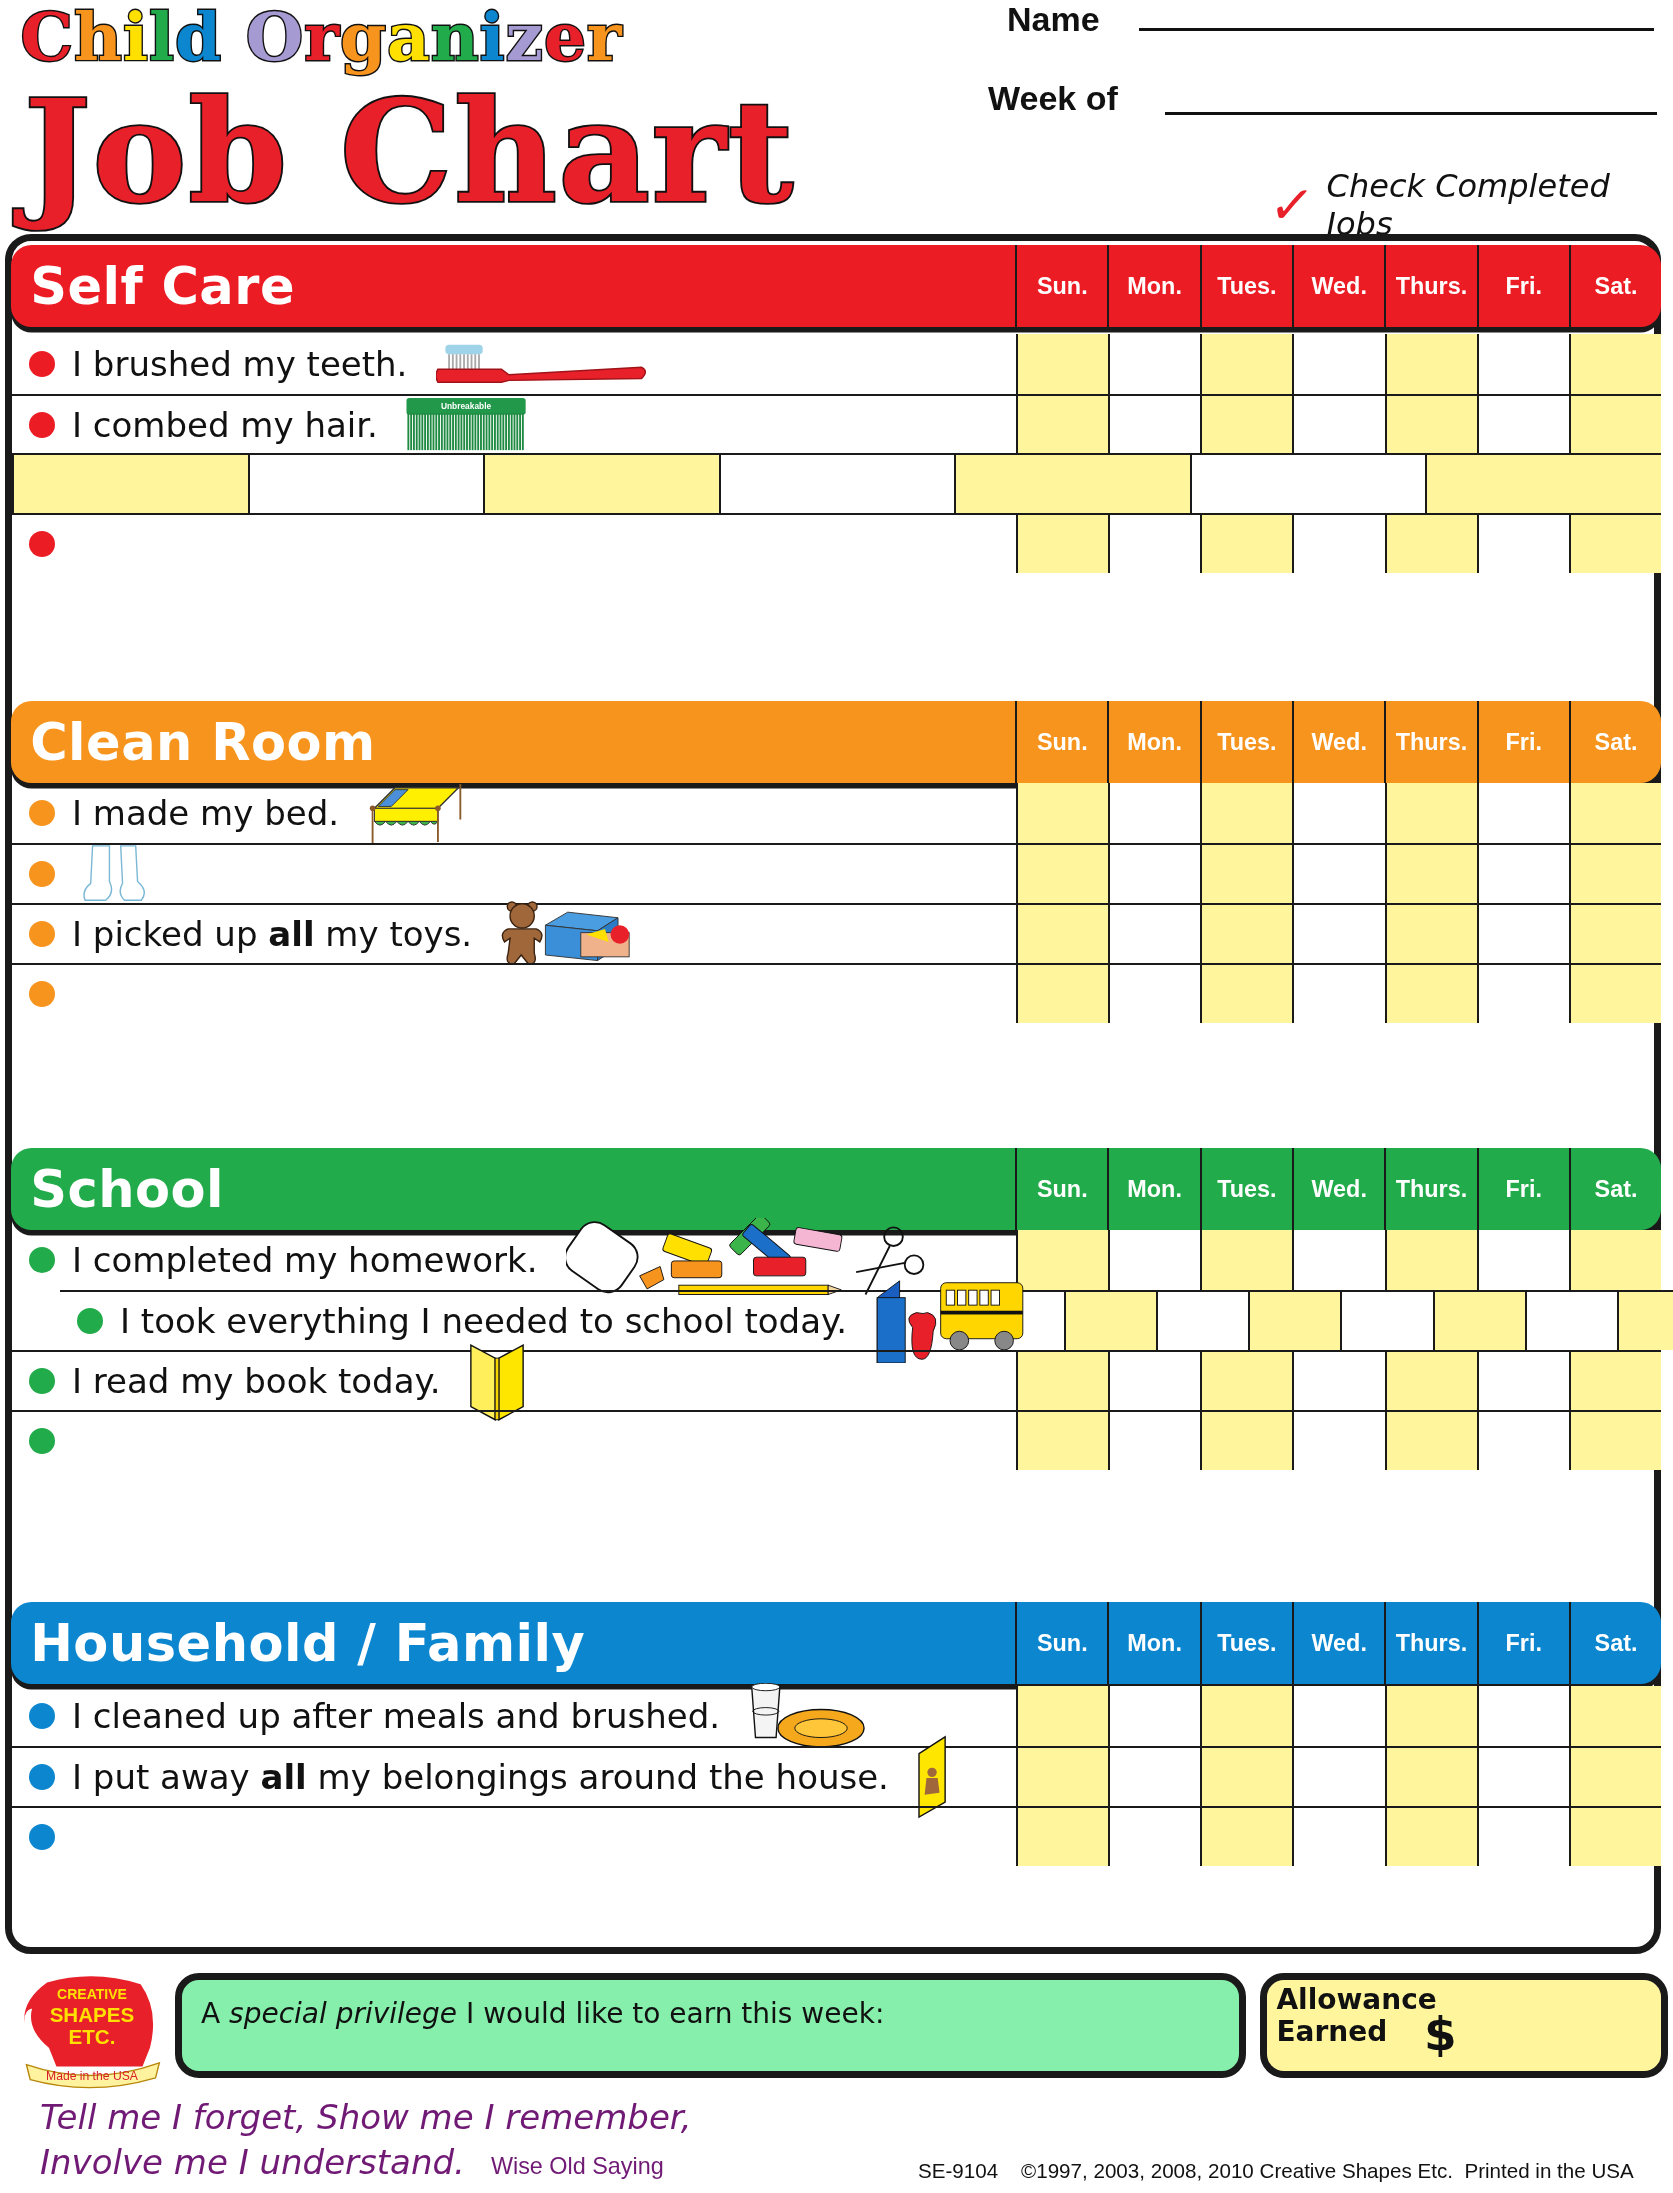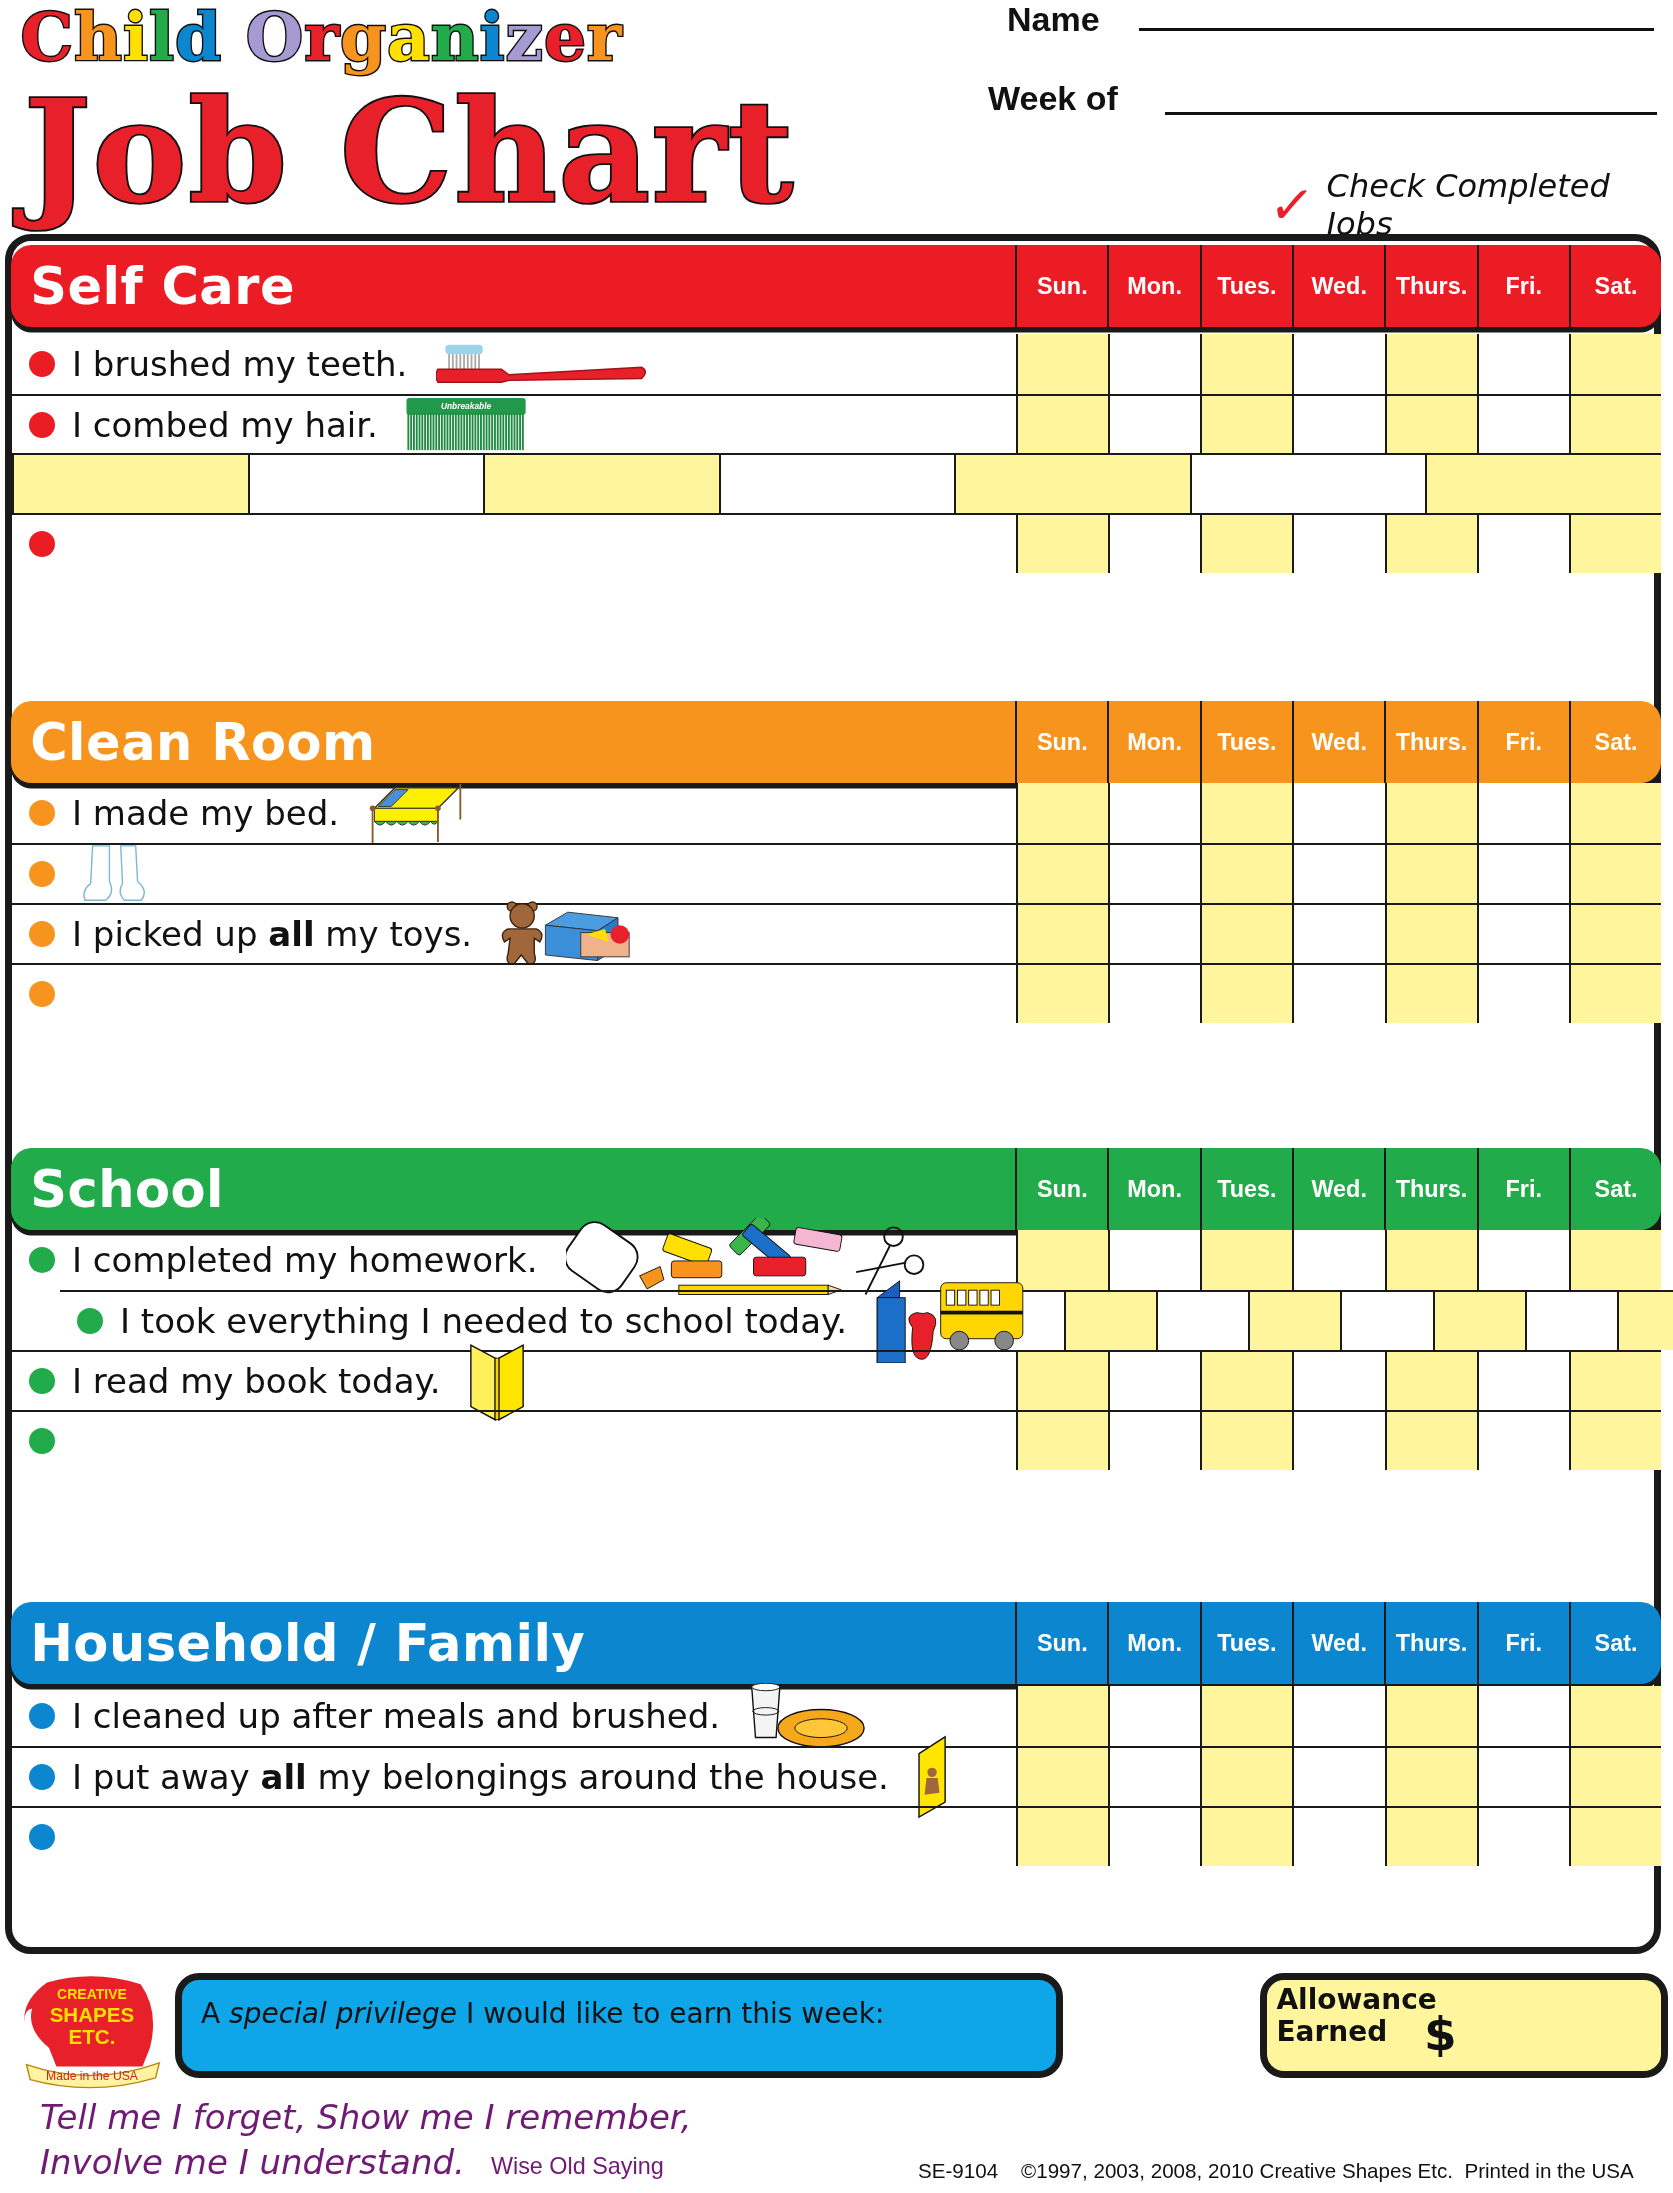--- a/index.html
+++ b/index.html
@@ -35,25 +35,25 @@
   .section-header .day { flex:1; display:flex; align-items:center; justify-content:center;
                     border-left:2.8px solid #1a1a1a; color:#fff; font-family:"Liberation Sans", sans-serif;
                     font-weight:bold; font-size:23.4px;text-align:right; }
 
   .row { position:absolute; left:12px; width:1649px; display:flex; align-items:stretch;
          border-top:2.8px solid #1a1a1a; box-sizing:border-box; }
   .row .label { width:1004px; display:flex; align-items:center; padding-left:17px; gap:17px; box-sizing:border-box;
                 font-family:"DejaVu Sans", sans-serif; font-size:34px; color:#111; position:relative; }
   .row .bullet { width:26px; height:26px; border-radius:50%; flex:0 0 26px; }
   .row .cell { flex:1; border-left:2.8px solid #1a1a1a; }
-  .row .pic { margin-left:11.2px; display:inline-flex; align-items:flex-end;font-style:italic; }
+  .row .pic { margin-left:11.2px; display:inline-flex; align-items:flex-end; }
 
   
-  .privilege-box { left:175px; top:1973px; width:888px; height:105px; border:7.5px solid #1a1a1a;
-                   border-radius:24px; background:#0ea5e9; box-sizing:border-box; }
+  .privilege-box { left:175px; top:1973px; width:1071px; height:105px; border:7.5px solid #1a1a1a;
+                   border-radius:24px; background:#86efac; box-sizing:border-box; }
   .privilege-box .txt { position:absolute; left:19px; top:17px; font-size:28px; color:#111; }
   .allowance-box { left:1260px; top:1973px; width:408px; height:105px; border:7.5px solid #1a1a1a;
                    border-radius:24px; background:#fff59d; box-sizing:border-box;padding-left:16px; }
   .allowance-box .l1 { position:absolute; left:9.4px; top:3.7px; font-weight:bold; font-size:28px; line-height:32px; }
   .allowance-box .dollar { position:absolute; left:157px; top:26px; font-weight:bold; font-size:47px; }
 
   .logo { left:19px; top:1973px; width:145px; height:117px; }
   .quote { left:24px; top:2095px; color:#701a75; font-style:italic; font-size:34px; line-height:45px;margin-left:16px; }
   .quote .attr { font-style:normal; font-family:"Liberation Sans", sans-serif; font-size:23.4px; margin-left:26px; }
   .footer-copy { left:918px; top:2159px; font-family:"Liberation Sans", sans-serif; font-size:20.6px; color:#111; white-space:pre; }

